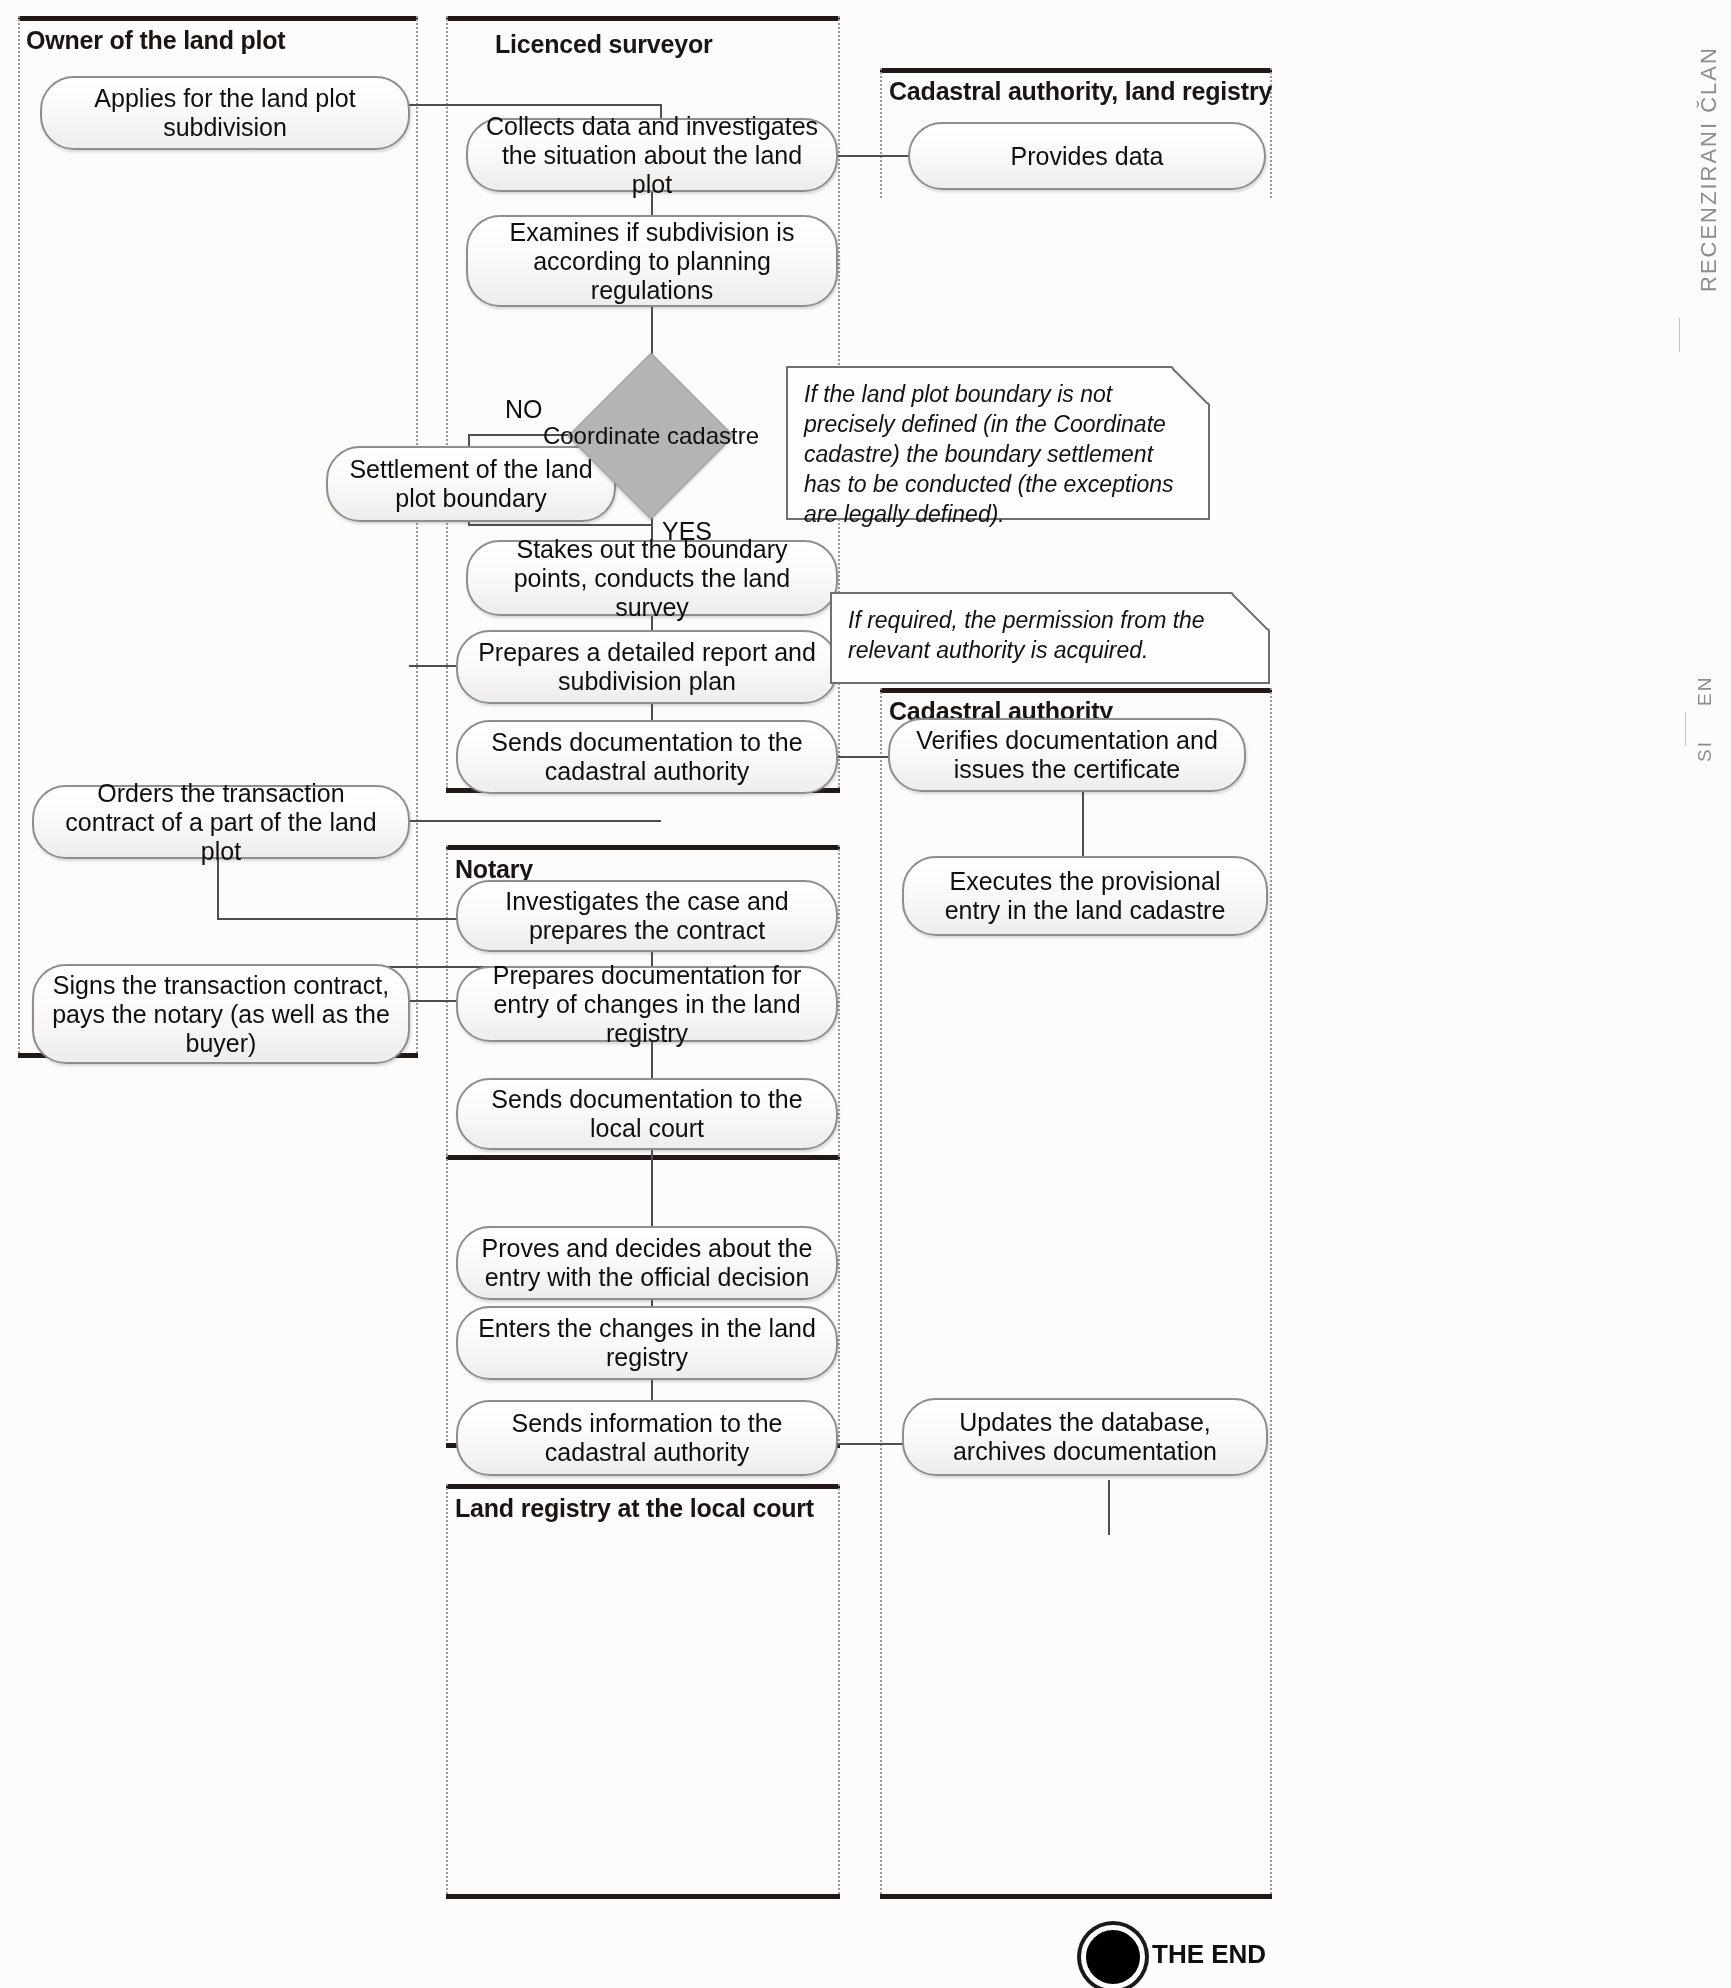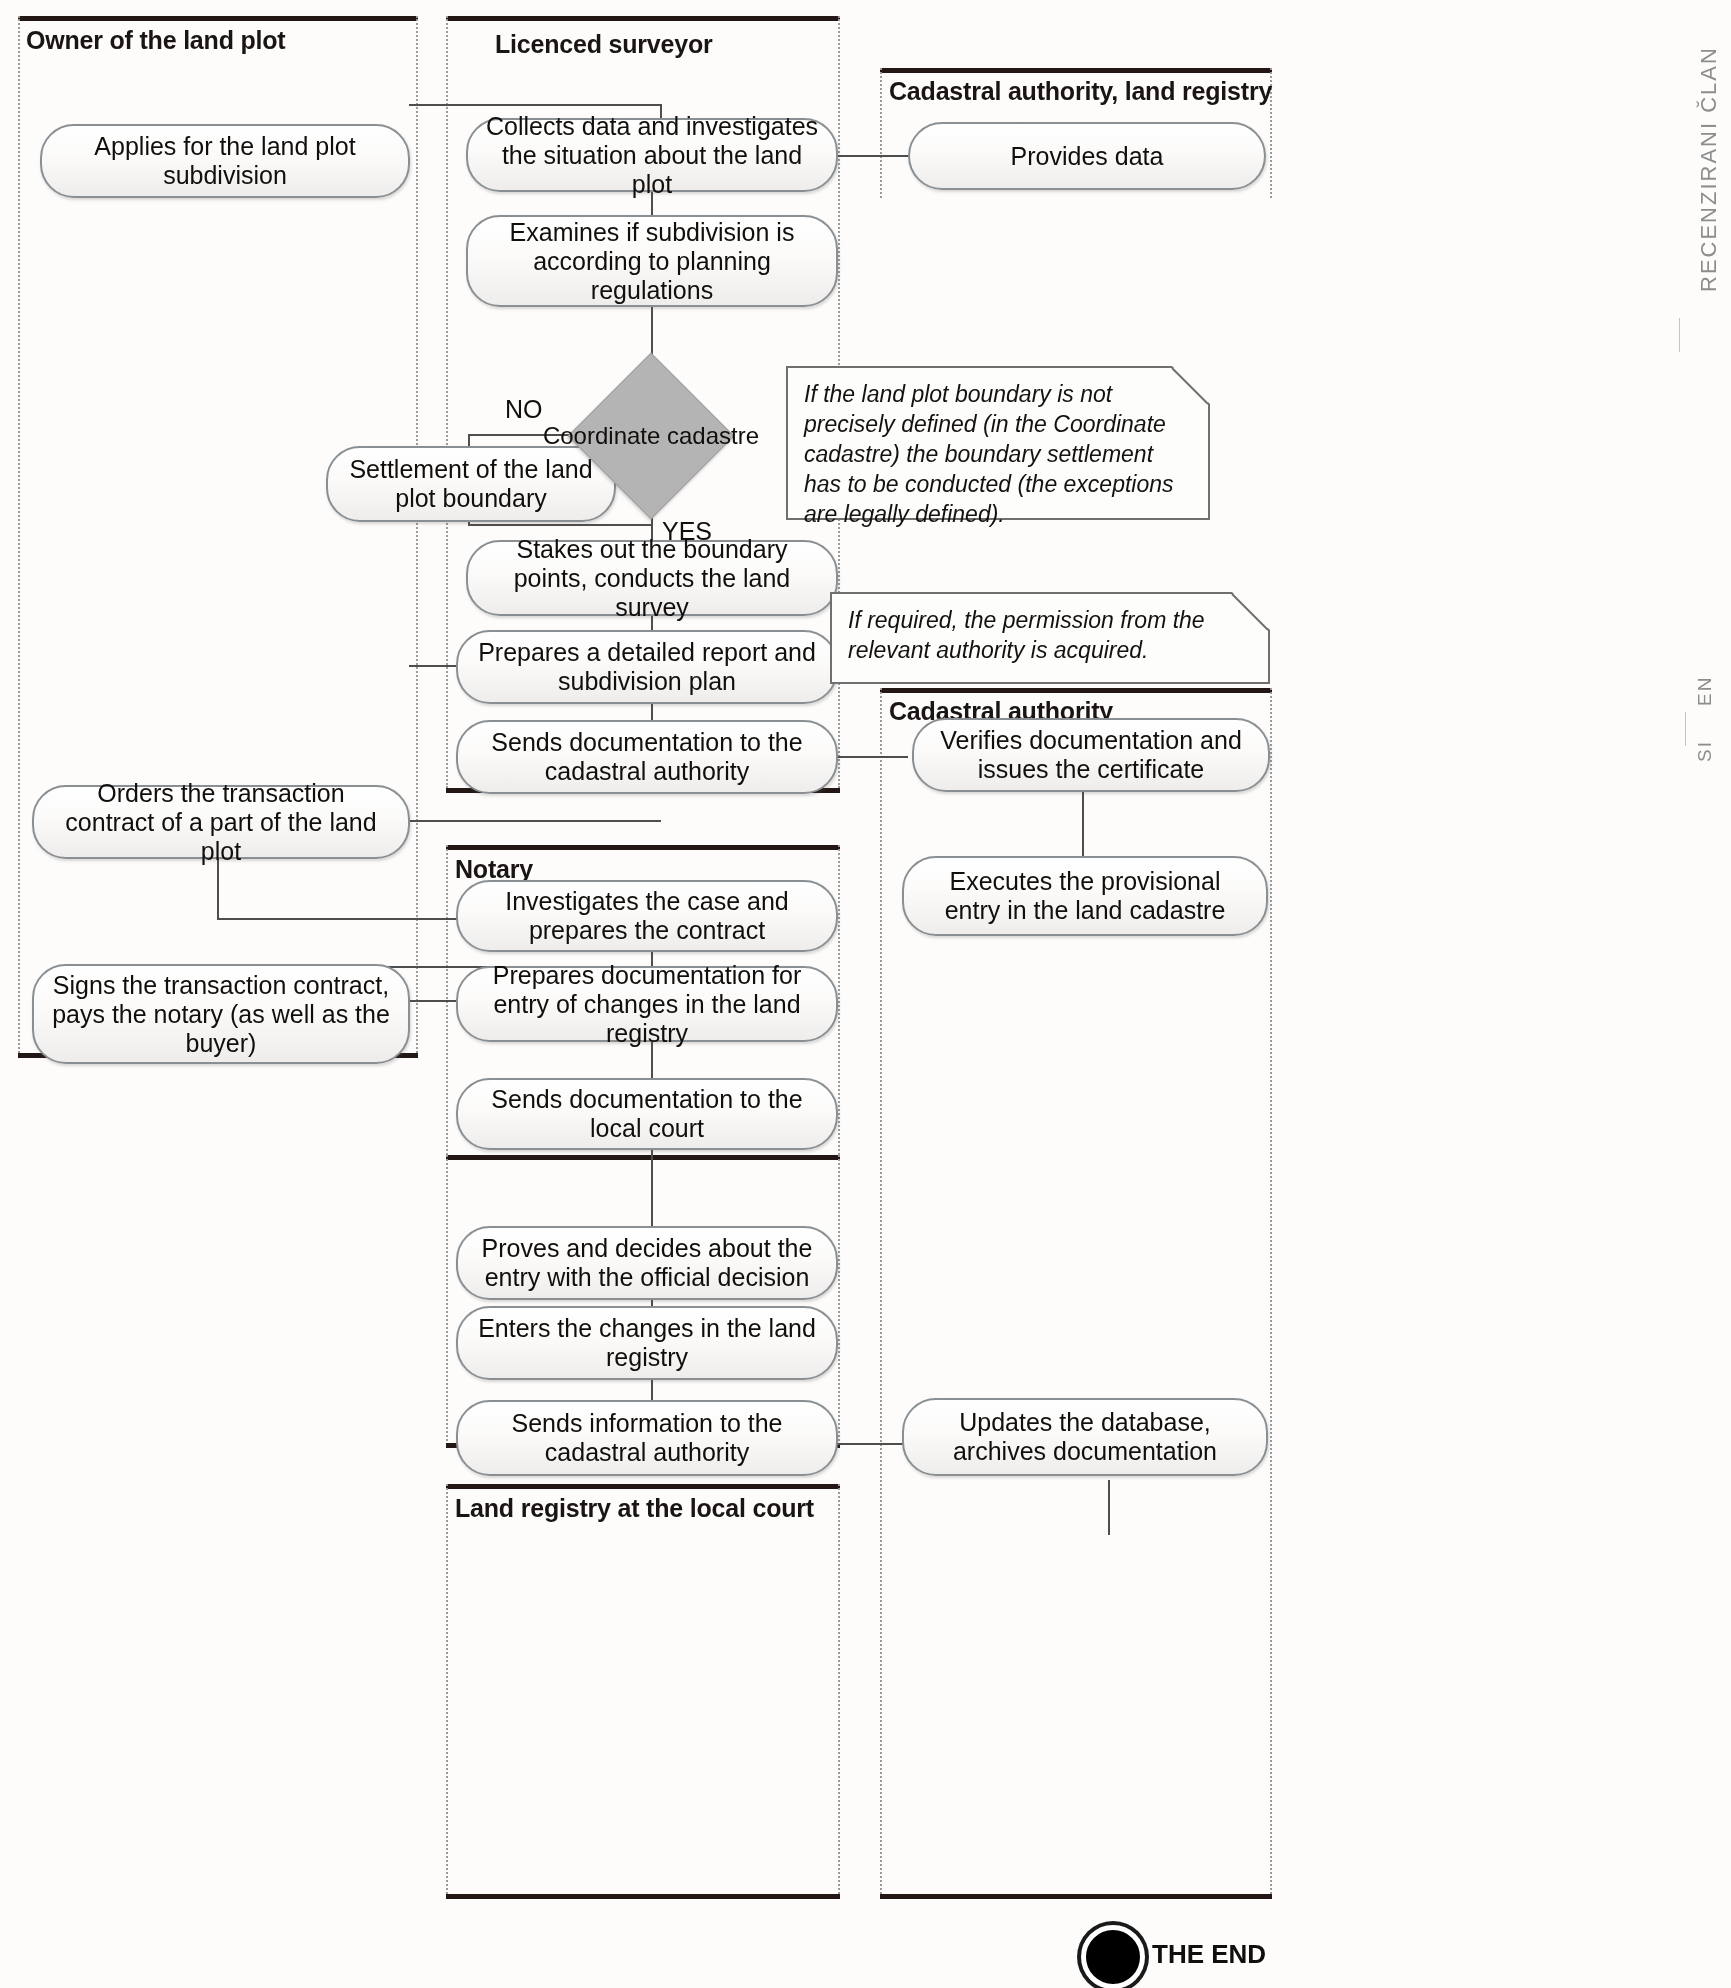--- a/index.html
+++ b/index.html
@@ -240,21 +240,21 @@
   <div class="ln lnv" style="left:651px;top:1378px;height:22px;"></div>
 
   <div class="ln lnh" style="left:838px;top:1443px;width:70px;"></div>
 
   <div class="ln lnv" style="left:1108px;top:1480px;height:55px;"></div>
 
   <div class="ln lnv" style="left:891px;top:368px;height:2px;"></div>
 
   <div class="ln lnv" style="left:1004px;top:600px;height:2px;"></div>
 
-  <div class="node" style="left:40px;top:76px;width:370px;height:74px;margin-top:48px;">
+  <div class="node" style="left:40px;top:76px;width:370px;height:74px;">
     <span>Applies for the land plot subdivision</span>
   </div>
 
   <div class="node" style="left:466px;top:118px;width:372px;height:74px;">
     <span>Collects data and investigates the situation about the land plot</span>
   </div>
 
   <div class="node" style="left:908px;top:122px;width:358px;height:68px;">
     <span>Provides data</span>
   </div>
@@ -273,21 +273,21 @@
 
 
   <div class="node" style="left:456px;top:630px;width:382px;height:74px;">
     <span>Prepares a detailed report and subdivision plan</span>
   </div>
 
   <div class="node" style="left:456px;top:720px;width:382px;height:74px;">
     <span>Sends documentation to the cadastral authority</span>
   </div>
 
-  <div class="node" style="left:912px;top:718px;width:358px;height:74px;">
+  <div class="node" style="left:888px;top:718px;width:358px;height:74px;">
     <span>Verifies documentation and issues the certificate</span>
   </div>
 
   <div class="node" style="left:32px;top:785px;width:378px;height:74px;">
     <span>Orders the transaction contract of a part of the land plot</span>
   </div>
 
   <div class="node" style="left:902px;top:856px;width:366px;height:80px;">
     <span>Executes the provisional entry in the land cadastre</span>
   </div>

